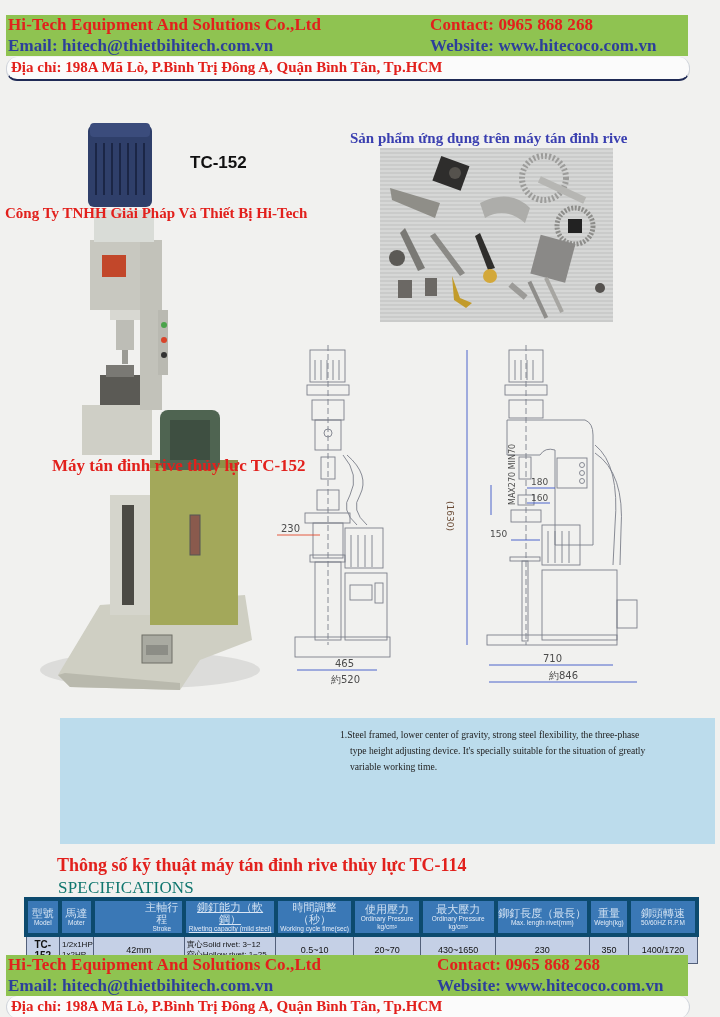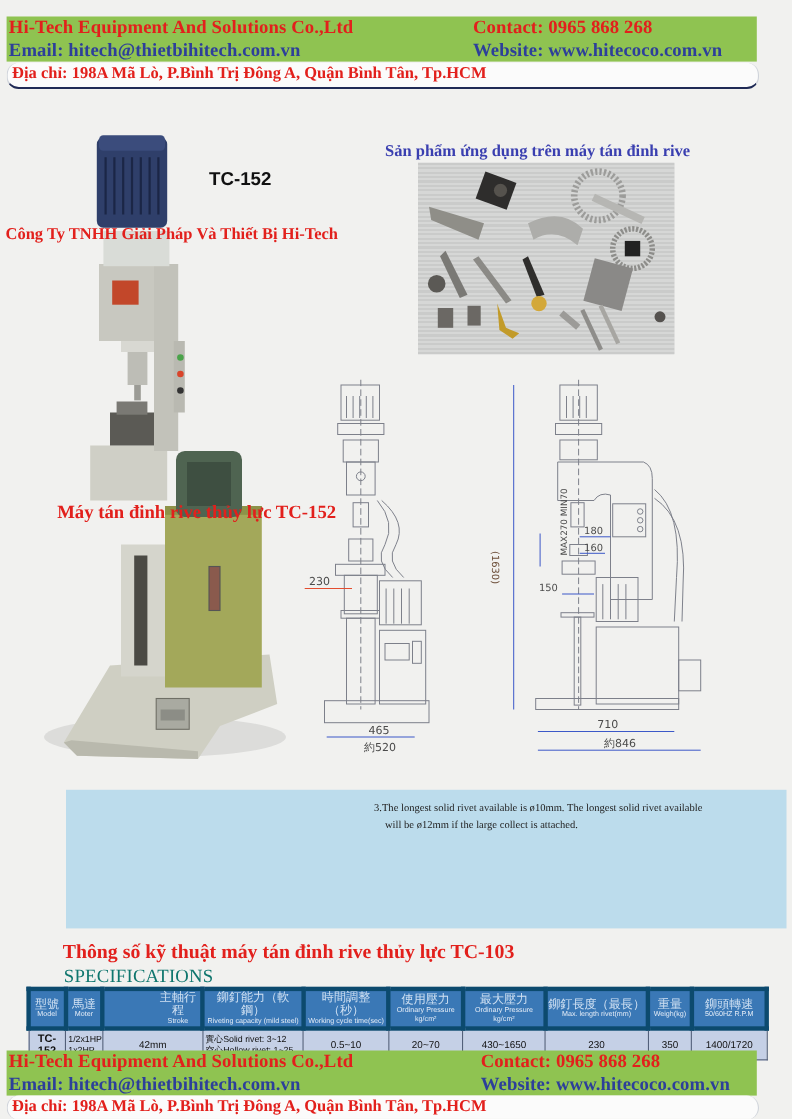--- a/index.html
+++ b/index.html
@@ -212,43 +212,43 @@
   <text x="35" y="175" font-size="8" fill="#4b4b4b" transform="rotate(-90 45 150)">MAX270 MIN70</text>
   <text x="86" y="140" font-size="9" fill="#4b4b4b">180</text>
   <text x="86" y="156" font-size="9" fill="#4b4b4b">160</text>
   <text x="45" y="192" font-size="9" fill="#4b4b4b">150</text>
   <text x="98" y="317" font-size="10" fill="#4b4b4b">710</text>
   <text x="104" y="334" font-size="10" fill="#4b4b4b">約846</text>
 </svg>
 
 <div class="abs features" style="left:60px;top:718px;width:655px;height:126px;">
   <ol style="position:absolute;left:280px;top:9px;width:315px;">
-    <li>3.The longest solid rivet available is ø10mm. The longest solid rivet available will be ø12mm if the large collect is attached.</li>
+    <li>1.Steel framed, lower center of gravity, strong steel flexibility, the three-phase type height adjusting device. It's specially suitable for the situation of greatly variable working time.</li>
   </ol>
 </div>
 
-<div class="abs caption-red" style="left:57px;top:855px;font-size:18px;">Thông số kỹ thuật máy tán đinh rive thủy lực TC-103</div>
+<div class="abs caption-red" style="left:57px;top:855px;font-size:18px;">Thông số kỹ thuật máy tán đinh rive thủy lực TC-114</div>
 <div class="abs spec-title" style="left:58px;top:878px;">SPECIFICATIONS</div>
 
 <table class="spec" style="left:24px;top:897px;width:675px;">
   <thead>
     <tr style="height:32px;">
       <th style="width:30px;">
           <span class="zh">型號</span>
           <span class="en">Model</span>
         </th>
       <th style="width:25px;">
           <span class="zh">馬達</span>
           <span class="en">Moter</span>
         </th>
       <th style="width:42px;padding-left:46px;">
           <span class="zh">主軸行程</span>
           <span class="en">Stroke</span>
         </th>
-      <th style="width:90px;">
+      <th style="width:90px;text-decoration:underline;">
           <span class="zh">鉚釘能力（軟鋼）</span>
           <span class="en">Riveting capacity (mild steel)</span>
         </th>
       <th style="width:75px;">
           <span class="zh">時間調整（秒）</span>
           <span class="en">Working cycle time(sec)</span>
         </th>
       <th style="width:65px;">
           <span class="zh">使用壓力</span>
           <span class="en">Ordinary Pressure kg/cm²</span>

